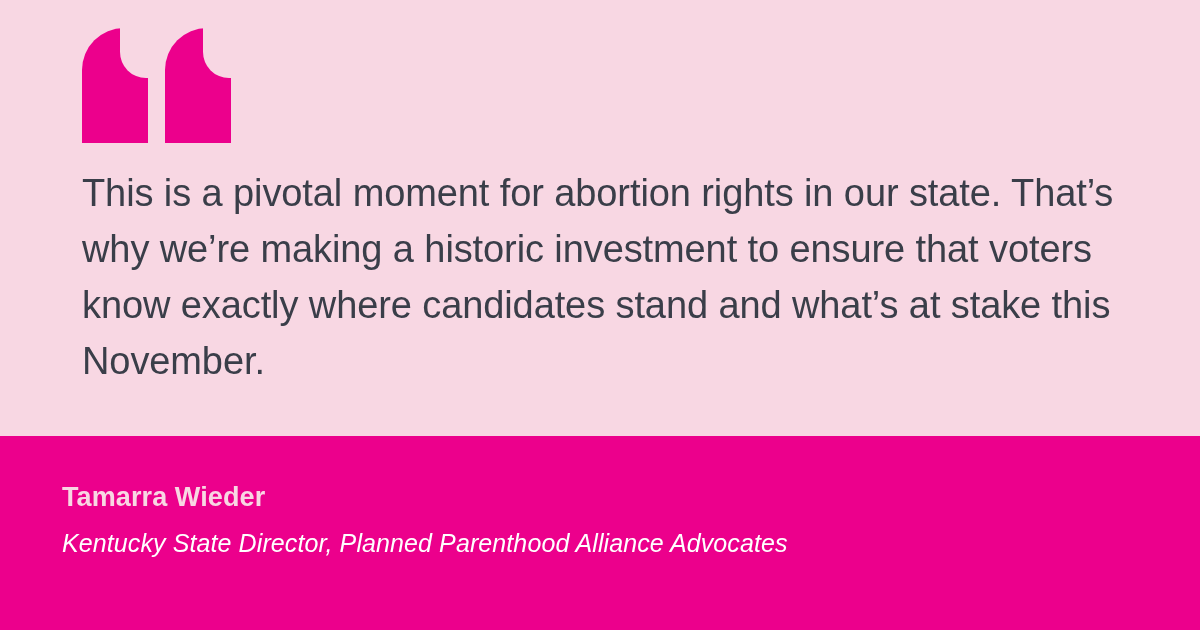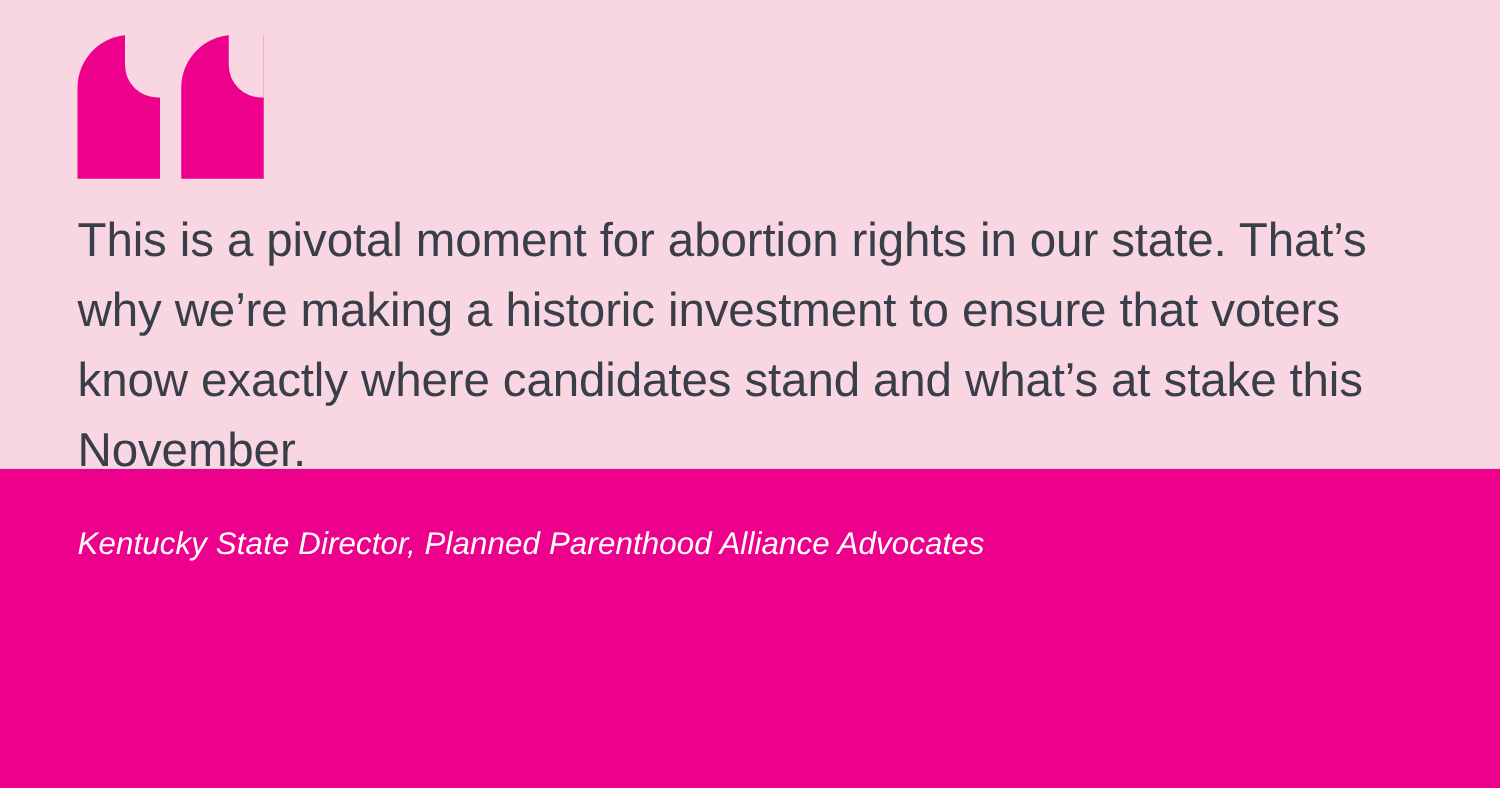--- a/index.html
+++ b/index.html
@@ -18,24 +18,25 @@
     position: relative;
     width: 1200px;
     height: 630px;
     display: flex;
     flex-direction: column;
   }
 
   
   .quote-panel {
     position: relative;
-    height: 375px;
+    height: 436px;
     background: #F8D7E3;
     box-sizing: border-box;
     padding: 28px 62px 0 62px;
+    margin-left: 20px;
   }
 
   
   .quote-mark {
     position: relative;
     width: 149px;
     height: 115px;
     margin-bottom: 22px;
   }
   .qm {
@@ -104,16 +105,17 @@
     <div class="quote-mark">
       <span class="qm qm-left"></span>
       <span class="qm qm-right"></span>
     </div>
 
     <p class="quote-text">This is a pivotal moment for abortion rights in our state. That’s why we’re making a historic investment to ensure that voters know exactly where candidates stand and what’s at stake this November.</p>
 
   </section>
 
   <footer class="attrib-band">
+    <p class="attrib-name">Tamarra Wieder</p>
     <p class="attrib-role">Kentucky State Director, Planned Parenthood Alliance Advocates</p>
   </footer>
 
 </div>
 
 </body></html>

